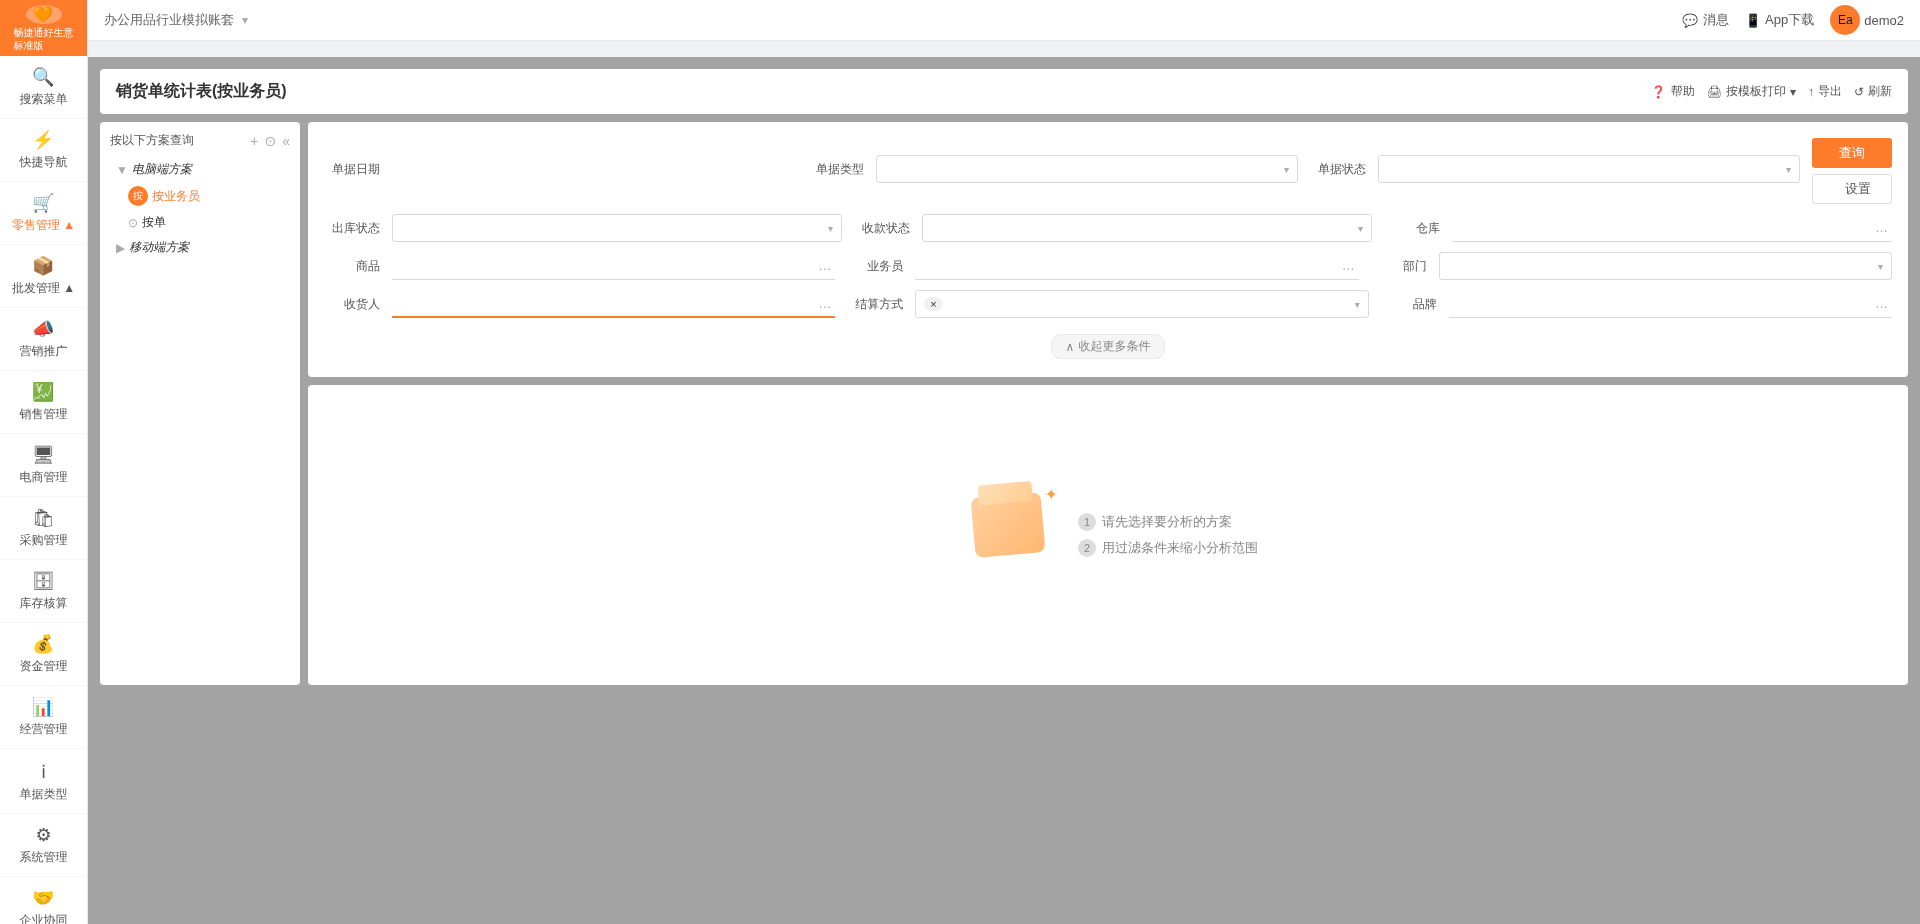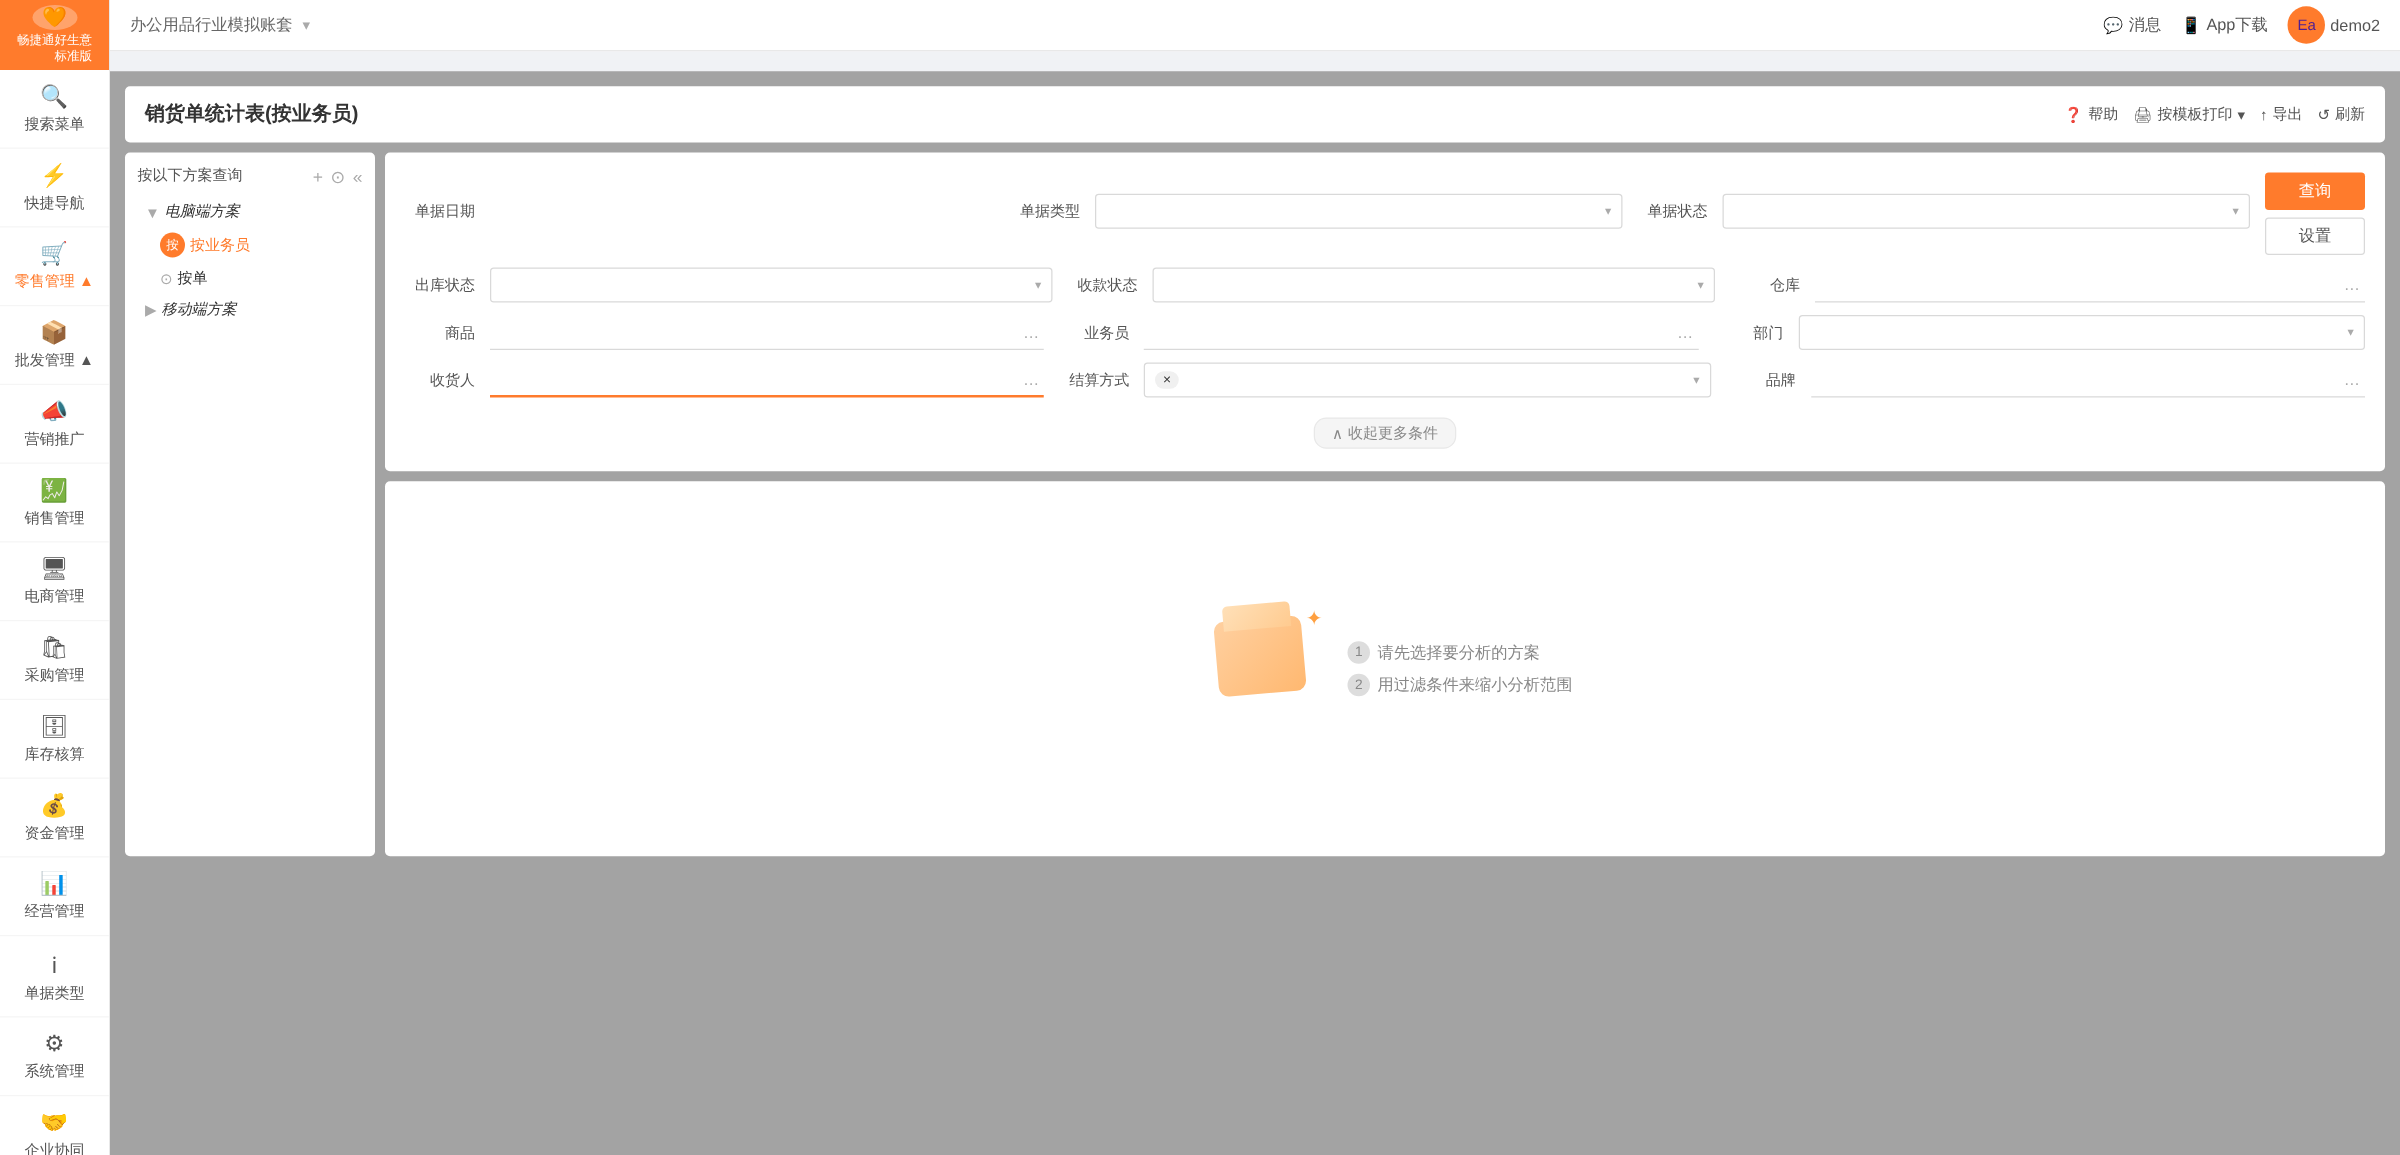--- a/index.html
+++ b/index.html
@@ -33,21 +33,21 @@
       height: 36px;
       background: rgba(255,255,255,0.3);
       border-radius: 50%;
       display: flex;
       align-items: center;
       justify-content: center;
       font-size: 16px;
       color: #fff;
       margin-bottom: 2px;
     }
-    .logo-text { font-size: 10px; text-align: right; line-height: 1.3; }
+    .logo-text { font-size: 10px; text-align: left; line-height: 1.3; }
     .sidebar-item {
       width: 100%;
       display: flex;
       flex-direction: column;
       align-items: center;
       padding: 10px 4px;
       cursor: pointer;
       color: #555;
       font-size: 12px;
       text-align: center;
@@ -75,21 +75,21 @@
       border-bottom: 1px solid #e8e8e8;
       justify-content: space-between;
     }
     .header-left { display: flex; align-items: center; gap: 8px; }
     .header-breadcrumb { font-size: 13px; color: #666; }
     .header-dropdown { font-size: 12px; color: #aaa; cursor: pointer; }
     .header-right { display: flex; align-items: center; gap: 16px; font-size: 13px; color: #555; }
     .header-right-item { display: flex; align-items: center; gap: 4px; cursor: pointer; }
     .avatar-circle {
       width: 30px; height: 30px; border-radius: 50%;
-      background: #ff7b2c; color: #4c1d95;
+      background: #ff7b2c; color: #0f172a;
       display: flex; align-items: center; justify-content: center;
       font-size: 12px;
     }
 
     
     .tab-bar {
       background: #20b2a0;
       display: flex;
       align-items: center;
       height: 40px;
@@ -300,21 +300,21 @@
     .set-btn {
       background: #fff;
       color: #555;
       border: 1px solid #d9d9d9;
       border-radius: 3px;
       padding: 5px 20px;
       font-size: 13px;
       cursor: pointer;
       display: block;
       width: 80px;
-      text-align: center;
+      text-align: right;
       margin-top: 6px;
     }
     .btn-group { display: flex; flex-direction: column; align-items: center; padding-top: 4px; }
 
     
     .empty-state {
       background: #fff;
       border-radius: 4px;
       flex: 1;
       display: flex;

